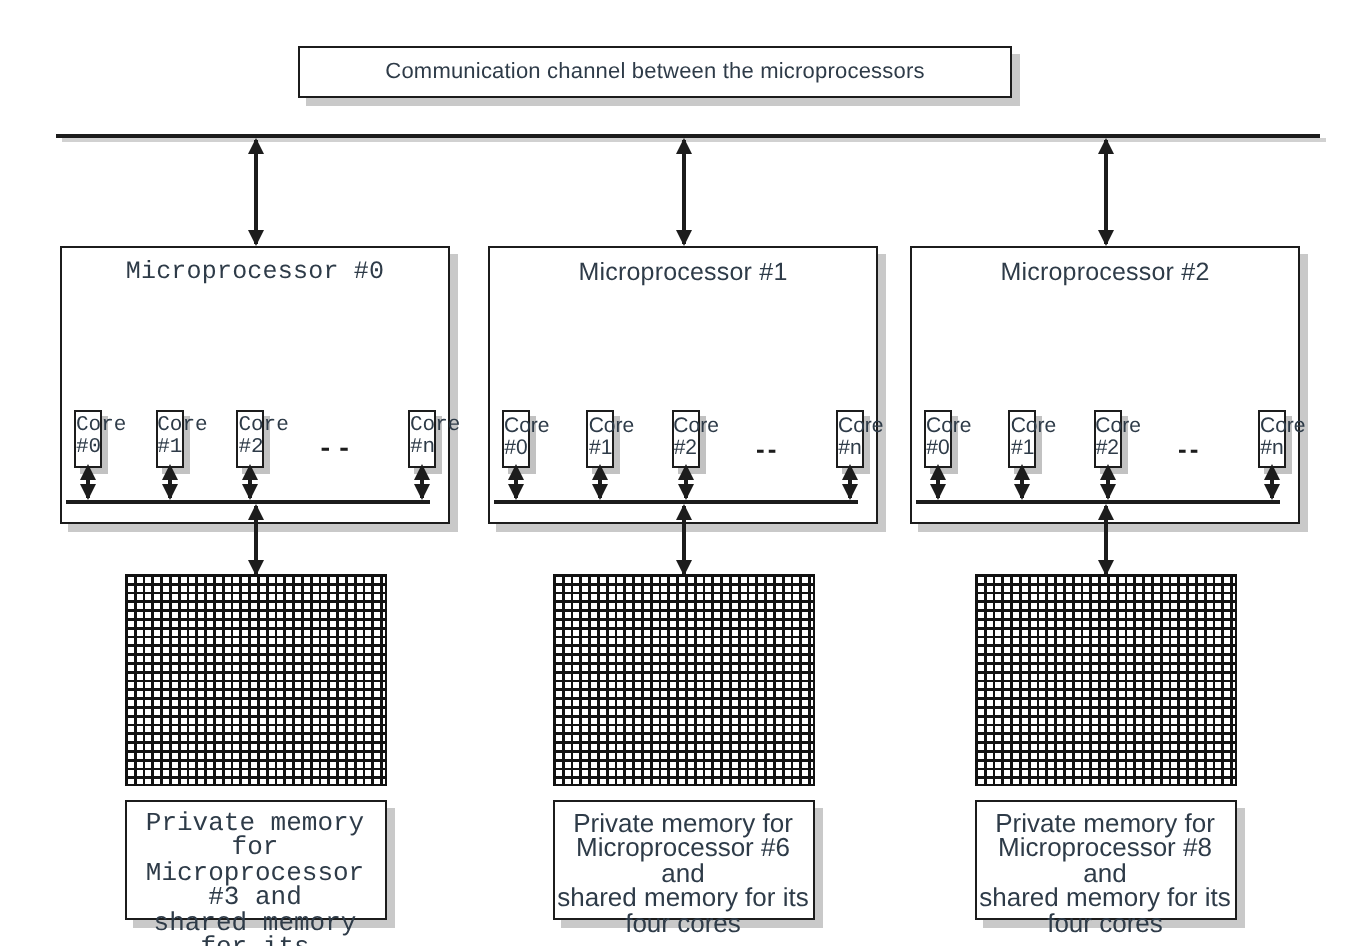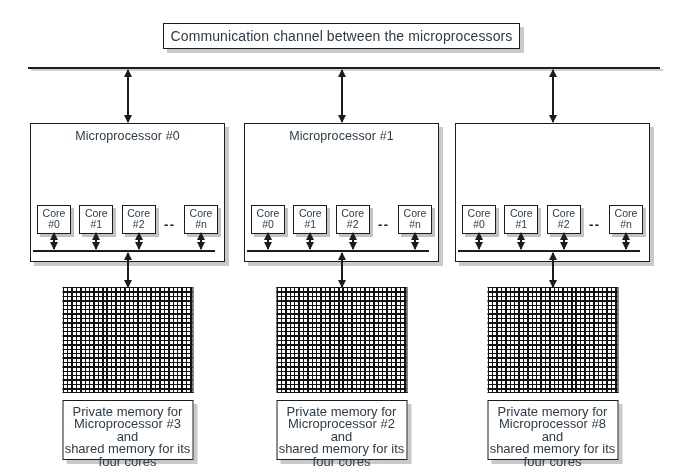--- a/index.html
+++ b/index.html
@@ -10,38 +10,38 @@
   }
   .diagram{
     position:relative;
     width:685px;height:473px;
     background:#ffffff;
     overflow:hidden;
   }
 
   
   .top-box{
-    position:absolute;left:163px;top:23px;width:357px;height:26px;
+    position:absolute;left:149px;top:23px;width:357px;height:26px;
     border:1.6px solid #1c1c1c;background:#fff;
     box-shadow:4px 4px 0 #c9c9c9;
     display:flex;align-items:center;justify-content:center;
-    font-size:14px;letter-spacing:.1px;
+    font-size:11px;letter-spacing:.1px;
     box-sizing:border-box;
   }
 
   
   .bus{
     position:absolute;left:28px;top:67px;width:632px;height:2.2px;
     background:#1c1c1c;
     box-shadow:3px 2px 0 rgba(0,0,0,.18);
   }
 
   
   .col{position:absolute;top:0;width:195px;height:473px;}
-  .col.c0{left:30px;}
+  .col.c0{left:30px;font-family:Liberation Mono, monospace;}
   .col.c1{left:244px;}
   .col.c2{left:455px;}
 
   
   .varrow{
     position:absolute;width:2px;background:#1c1c1c;
     transform:translateX(-50%);
   }
   .varrow::before,.varrow::after{
     content:"";position:absolute;left:50%;transform:translateX(-50%);
@@ -63,21 +63,21 @@
     margin-top:5px;text-align:center;
     font-size:12.5px;letter-spacing:.1px;
   }
 
   
   .cores-row{
     position:absolute;left:6px;right:6px;top:81px;
     display:flex;justify-content:space-between;align-items:flex-start;
   }
   .core{
-    position:relative;width:34px;height:29px;
+    position:relative;width:14px;height:29px;
     border:1.6px solid #1c1c1c;background:#fff;
     box-shadow:3px 3px 0 #c2c2c2;
     box-sizing:border-box;
     font-size:10.5px;line-height:11.5px;text-align:center;
     padding-top:1.5px;
   }
   .core-arrow{left:50%;top:100%;height:16px;}
   .ellipsis{
     align-self:flex-start;margin-top:12px;
     font-weight:700;font-size:13px;letter-spacing:1.5px;
@@ -189,29 +189,30 @@
           <div>#n</div>
           <div class="varrow core-arrow"></div>
         </div>
       </div>
       <div class="inner-bus"></div>
     </div>
     <div class="varrow mem-arrow"></div>
     <div class="memory"></div>
     <div class="caption-box">
       <div>Private memory for</div>
-      <div>Microprocessor #2 and</div>
+      <div>Microprocessor #6 and</div>
       <div>shared memory for its</div>
       <div>four cores</div>
     </div>
   </div>
 
   <div class="col c2">
     <div class="varrow bus-arrow"></div>
     <div class="proc-box">
+      <div class="proc-title">Microprocessor #2</div>
       <div class="cores-row">
         <div class="core">
           <div>Core</div>
           <div>#0</div>
           <div class="varrow core-arrow"></div>
         </div>
         <div class="core">
           <div>Core</div>
           <div>#1</div>
           <div class="varrow core-arrow"></div>

